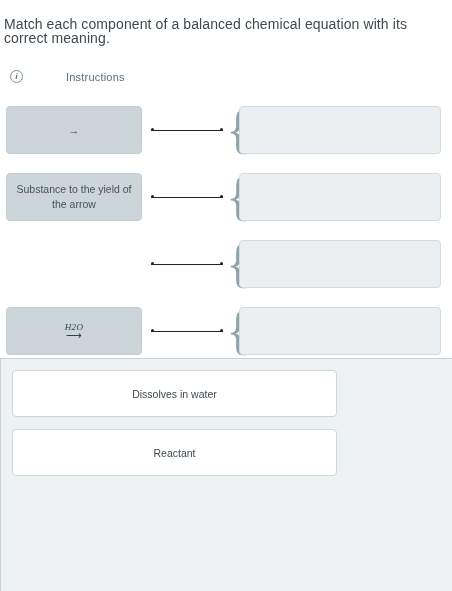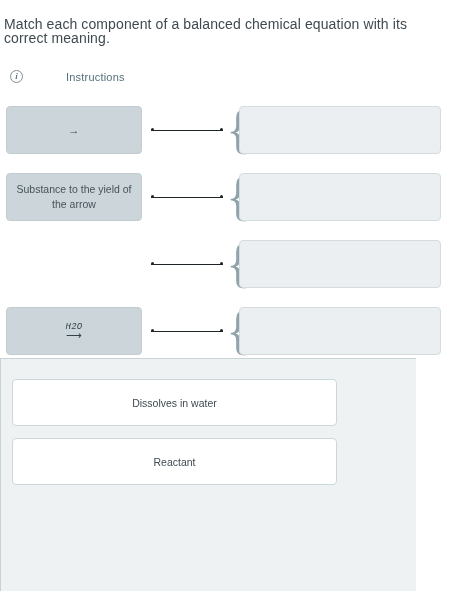--- a/index.html
+++ b/index.html
@@ -98,21 +98,21 @@
     line-height: 1;
   }
   .cond-arrow {
     display: inline-block;
     text-align: center;
     line-height: 1;
     color: #33424a;
   }
   .cond-arrow .cond-label {
     display: block;
-    font-family: Liberation Mono, monospace;
+    font-family: Liberation Serif, serif;
     font-style: italic;
     font-size: 9px;
     letter-spacing: .3px;
     margin-bottom: -1px;
   }
   .cond-arrow .cond-shaft {
     display: block;
     font-size: 11px;
     line-height: 9px;
   }
@@ -166,27 +166,27 @@
     border-radius: 4px;
     box-sizing: border-box;
     cursor: pointer;
   }
 
   
   .options-panel {
     position: absolute;
     left: 0;
     top: 358px;
-    width: 416px;
+    width: 452px;
     height: 233px;
     background: #eef2f3;
     border-top: 1px solid #c9d3d6;
     border-left: 1px solid #c9d3d6;
     box-sizing: border-box;
-    padding-top: 20px;
+    padding-top: 11px;
   }
   .option-card {
     width: 325px;
     height: 47px;
     margin: 0 0 12px 11px;
     background: #ffffff;
     border: 1px solid #ccd7da;
     border-radius: 4px;
     box-sizing: border-box;
     display: flex;

